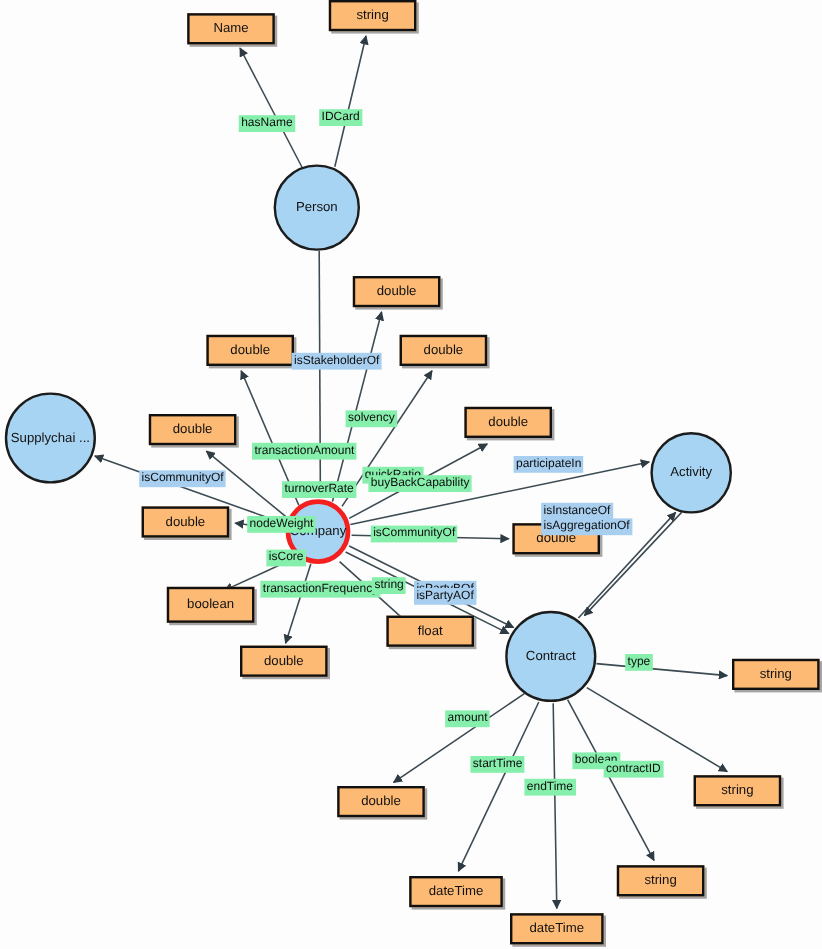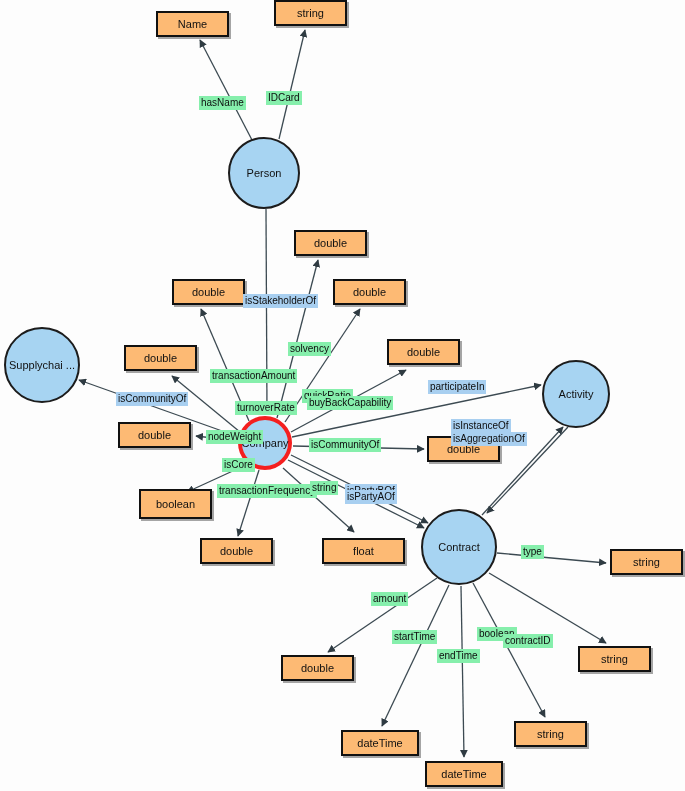--- a/index.html
+++ b/index.html
@@ -154,21 +154,21 @@
       </div>
       <div class="node-literal" style="left: 427px; top: 436px; width: 73px; height: 26px;">
         <span>double</span>
       </div>
       <div class="node-literal" style="left: 139px; top: 489px; width: 73px; height: 30px;">
         <span>boolean</span>
       </div>
       <div class="node-literal" style="left: 200px; top: 538px; width: 73px; height: 26px;">
         <span>double</span>
       </div>
-      <div class="node-literal" style="left: 322px; top: 538px; width: 83px; height: 26px; align-items: center;">
+      <div class="node-literal" style="left: 322px; top: 513px; width: 73px; height: 26px; align-items: center;">
         <span>float</span>
       </div>
       <div class="node-literal" style="left: 610px; top: 549px; width: 73px; height: 26px;">
         <span>string</span>
       </div>
       <div class="node-literal" style="left: 281px; top: 655px; width: 73px; height: 26px;">
         <span>double</span>
       </div>
       <div class="node-literal" style="left: 578px; top: 646px; width: 73px; height: 26px;">
         <span>string</span>

